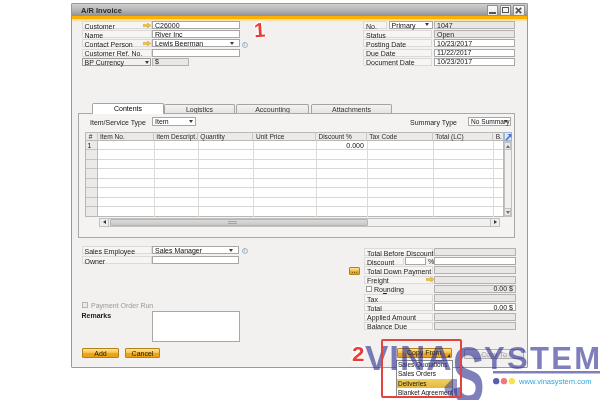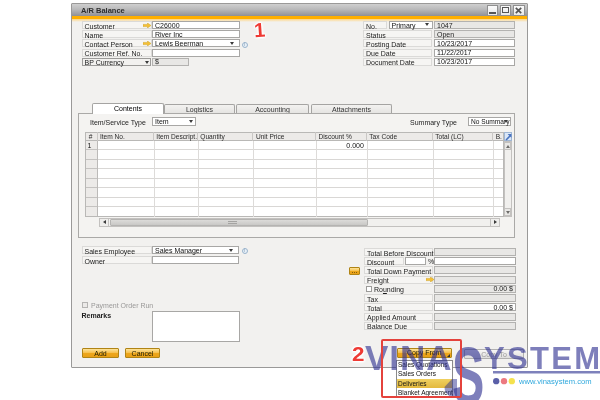--- a/index.html
+++ b/index.html
@@ -26,21 +26,21 @@
   overflow:hidden; border-right:1px solid #c9c7c5; padding-left:2.5px; top:0; height:9.5px; }
 </style>
 </head>
 <body>
 
 <div class="ab" id="win" style="left:71px; top:3px; width:457px; height:365px;
   background:#f2f1ef; border:1px solid #9a9998; border-radius:1px;">
 
   <div class="ab" style="left:0; top:0; width:455px; height:11.5px;
     background:linear-gradient(#cfcfcf,#b9b9ba 45%,#98989c 90%,#8e8f93);"></div>
-  <div class="ab" style="left:9px; top:2px; font-size:7.5px; font-weight:bold; color:#2e2e2e;">A/R Balance</div>
+  <div class="ab" style="left:9px; top:2px; font-size:7.5px; font-weight:bold; color:#2e2e2e;">A/R Invoice</div>
 
   <div class="ab" style="left:414.5px; top:0.5px; width:11.5px; height:11px; background:linear-gradient(#fbfbfb,#e8e8e8); border:1px solid #909090;"></div>
   <div class="ab" style="left:417px; top:7.8px; width:6.5px; height:2px; background:#555;"></div>
   <div class="ab" style="left:427.5px; top:0.5px; width:11.5px; height:11px; background:linear-gradient(#fbfbfb,#e8e8e8); border:1px solid #909090;"></div>
   <div class="ab" style="left:430px; top:3px; width:6.5px; height:6px; border:1.2px solid #555;"></div>
   <div class="ab" style="left:440.5px; top:0.5px; width:12px; height:11px; background:linear-gradient(#fbfbfb,#e8e8e8); border:1px solid #909090;"></div>
   <svg class="ab" style="left:443px; top:2.7px;" width="7" height="7" viewBox="0 0 7 7">
       <path d="M0.8 0.8 L6.2 6.2 M6.2 0.8 L0.8 6.2" stroke="#555" stroke-width="1.7"></path>
     </svg>
 

